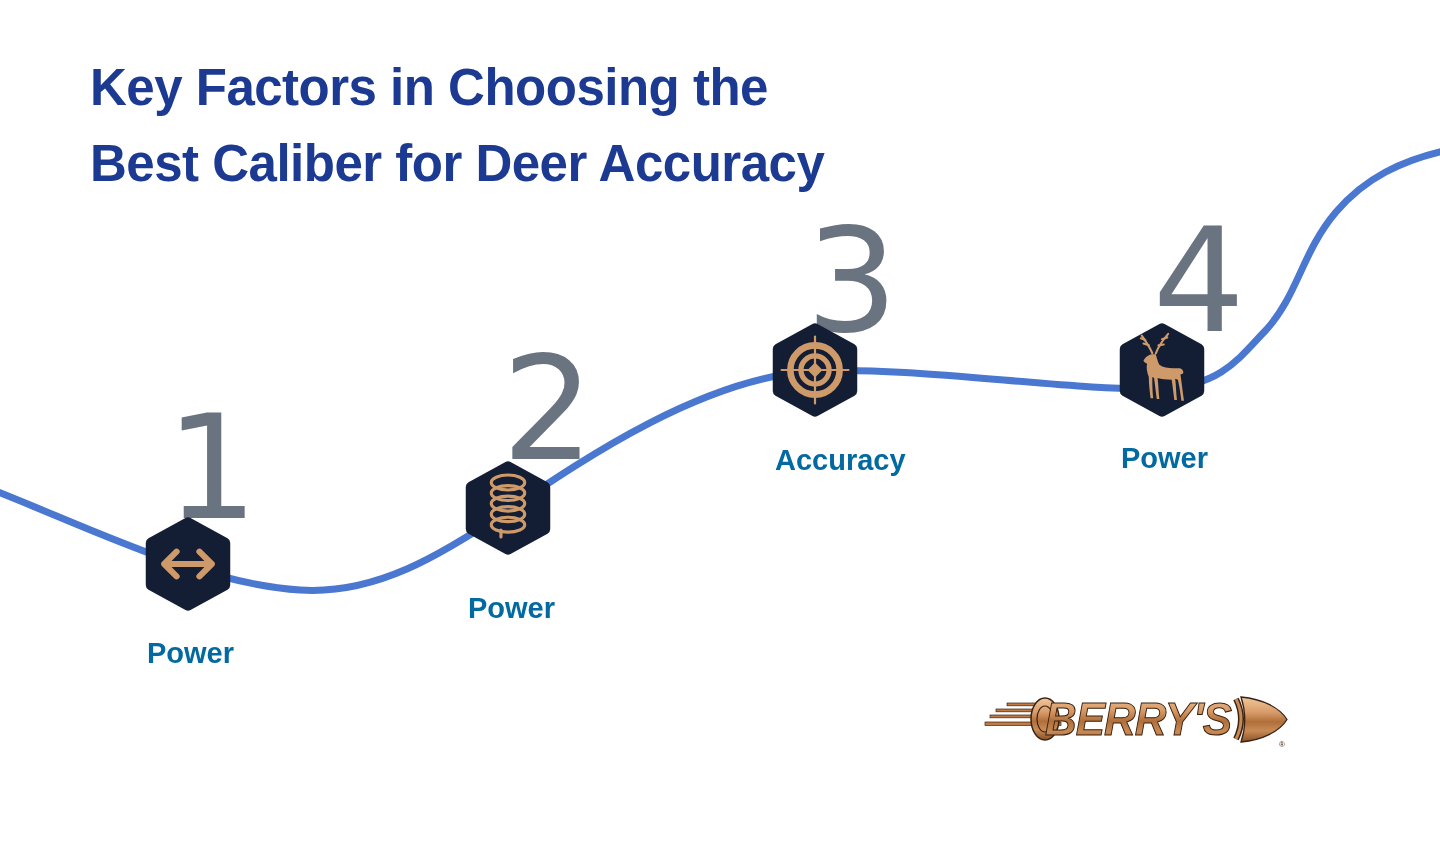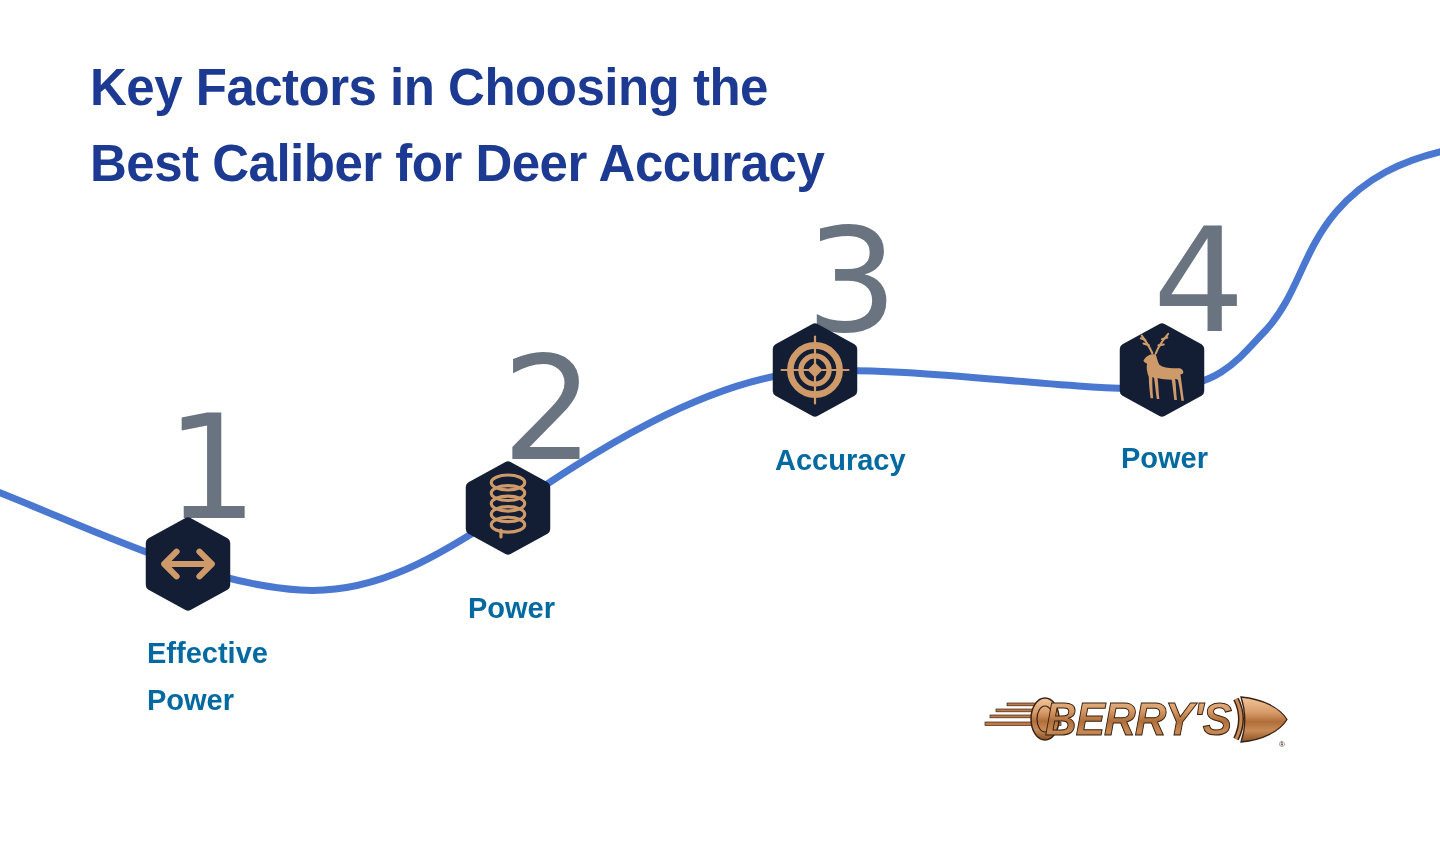--- a/index.html
+++ b/index.html
@@ -54,21 +54,20 @@
     <div class="step-number" style="left:127px;top:395px;">1</div>
     <svg class="hex-badge" style="left:144px;top:515px;" viewBox="0 0 100 110">
       <polygon points="50,8 92,31 92,79 50,102 8,79 8,31" fill="#131d33" stroke="#131d33" stroke-width="12" stroke-linejoin="round"></polygon>
       <g stroke="#cf9a6a" stroke-width="7" fill="none" stroke-linecap="round" stroke-linejoin="round">
         <line x1="24" y1="55" x2="76" y2="55"></line>
         <polyline points="37,41 23,55 37,69"></polyline>
         <polyline points="63,41 77,55 63,69"></polyline>
       </g>
     </svg>
     <div class="step-label" style="left:147px;top:630px;">
-      <div>Effective</div>
       <div>Power</div>
     </div>
   </div>
 
   <div class="step">
     <div class="step-number" style="left:463px;top:336px;">2</div>
     <svg class="hex-badge" style="left:464px;top:459px;" viewBox="0 0 100 110">
       <polygon points="50,8 92,31 92,79 50,102 8,79 8,31" fill="#131d33" stroke="#131d33" stroke-width="12" stroke-linejoin="round"></polygon>
       <g stroke="#cf9a6a" stroke-width="3.6" fill="none" stroke-linecap="round">
         <ellipse cx="50" cy="26" rx="19" ry="8.5"></ellipse>

